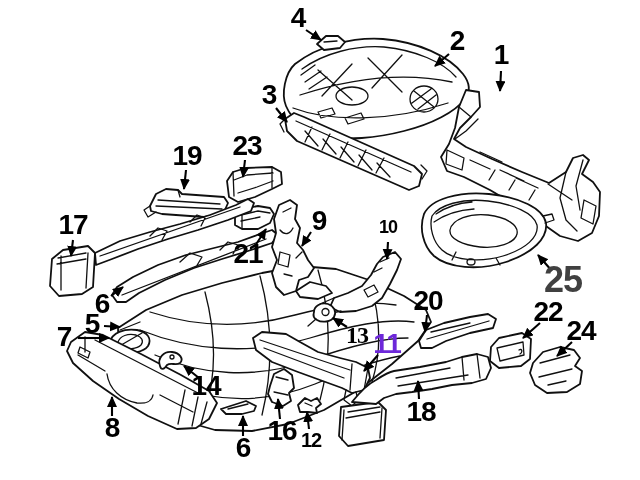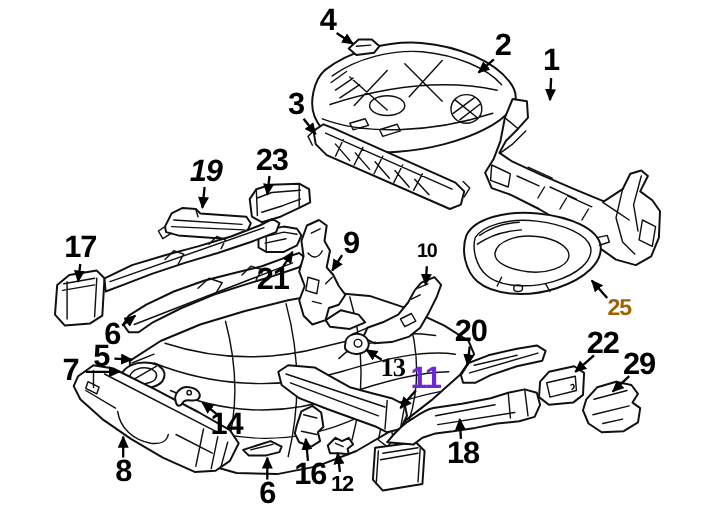--- a/index.html
+++ b/index.html
@@ -195,21 +195,21 @@
       <div class="callout" style="left: 319px; top: 222px; font-size: 28px; color: rgb(0, 0, 0);">9</div>
       <div class="callout" style="left: 388px; top: 228px; font-size: 18px; color: rgb(0, 0, 0);">10</div>
       <div class="callout" style="left: 387px; top: 345px; font-size: 28px; color: #6d28d9;">11</div>
       <div class="callout" style="left: 311px; top: 441px; font-size: 20px; color: rgb(0, 0, 0);">12</div>
       <div class="callout" style="left: 357px; top: 336px; font-size: 24px; color: rgb(0, 0, 0); font-family: Liberation Serif, serif;">13</div>
       <div class="callout" style="left: 206px; top: 387px; font-size: 28px; color: rgb(0, 0, 0);">14</div>
       <div class="callout" style="left: 102px; top: 305px; font-size: 28px; color: rgb(0, 0, 0);">6</div>
       <div class="callout" style="left: 282px; top: 432px; font-size: 28px; color: rgb(0, 0, 0);">16</div>
       <div class="callout" style="left: 73px; top: 226px; font-size: 28px; color: rgb(0, 0, 0); text-align: center;">17</div>
       <div class="callout" style="left: 421px; top: 413px; font-size: 28px; color: rgb(0, 0, 0);">18</div>
-      <div class="callout" style="left: 187px; top: 157px; font-size: 28px; color: rgb(0, 0, 0); font-style: italic;">19</div>
+      <div class="callout" style="left: 187px; top: 157px; font-size: 28px; color: rgb(0, 0, 0);">19</div>
       <div class="callout" style="left: 428px; top: 302px; font-size: 28px; color: rgb(0, 0, 0); text-align: right;">20</div>
       <div class="callout" style="left: 248px; top: 255px; font-size: 28px; color: rgb(0, 0, 0);">21</div>
       <div class="callout" style="left: 548px; top: 313px; font-size: 28px; color: rgb(0, 0, 0);">22</div>
       <div class="callout" style="left: 247px; top: 147px; font-size: 28px; color: rgb(0, 0, 0);">23</div>
-      <div class="callout" style="left: 581px; top: 332px; font-size: 28px; color: rgb(0, 0, 0);">29</div>
-      <div class="callout" style="left: 563px; top: 281px; font-size: 21px; color: #a16207;">25</div>
+      <div class="callout" style="left: 581px; top: 332px; font-size: 28px; color: rgb(0, 0, 0);">24</div>
+      <div class="callout" style="left: 563px; top: 281px; font-size: 36px; color: #404040;">25</div>
     </div>
 </div>
 
 </body></html>

